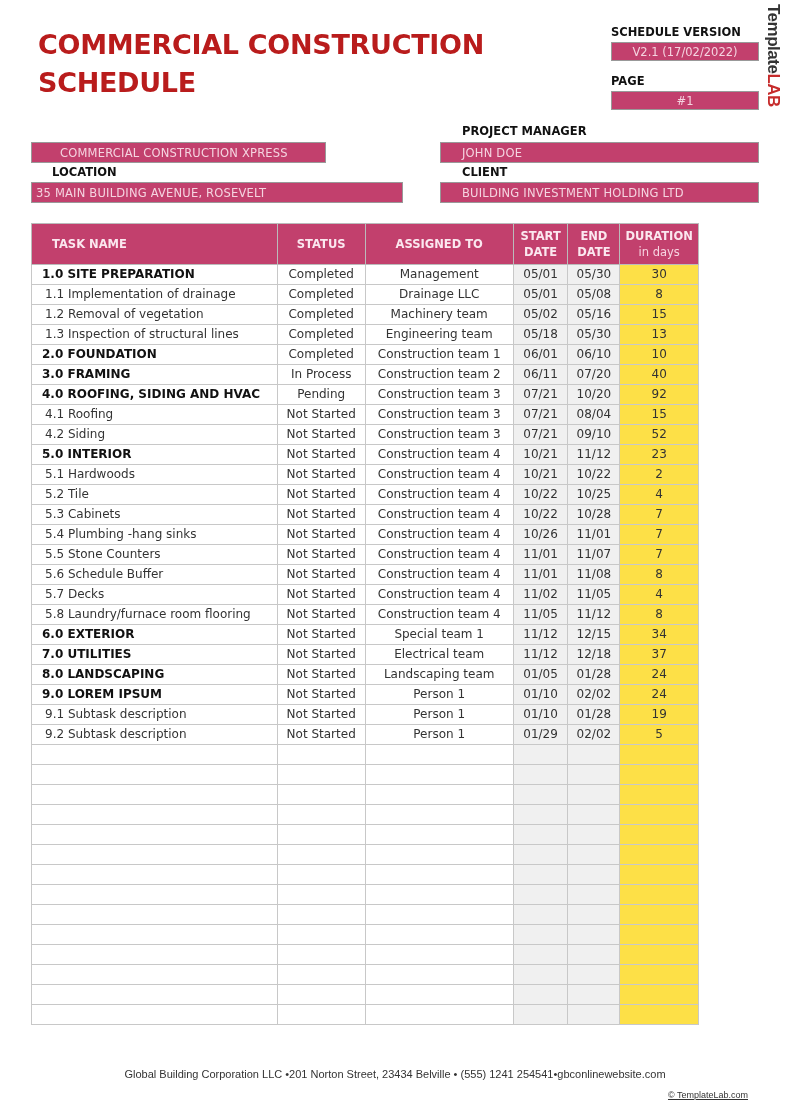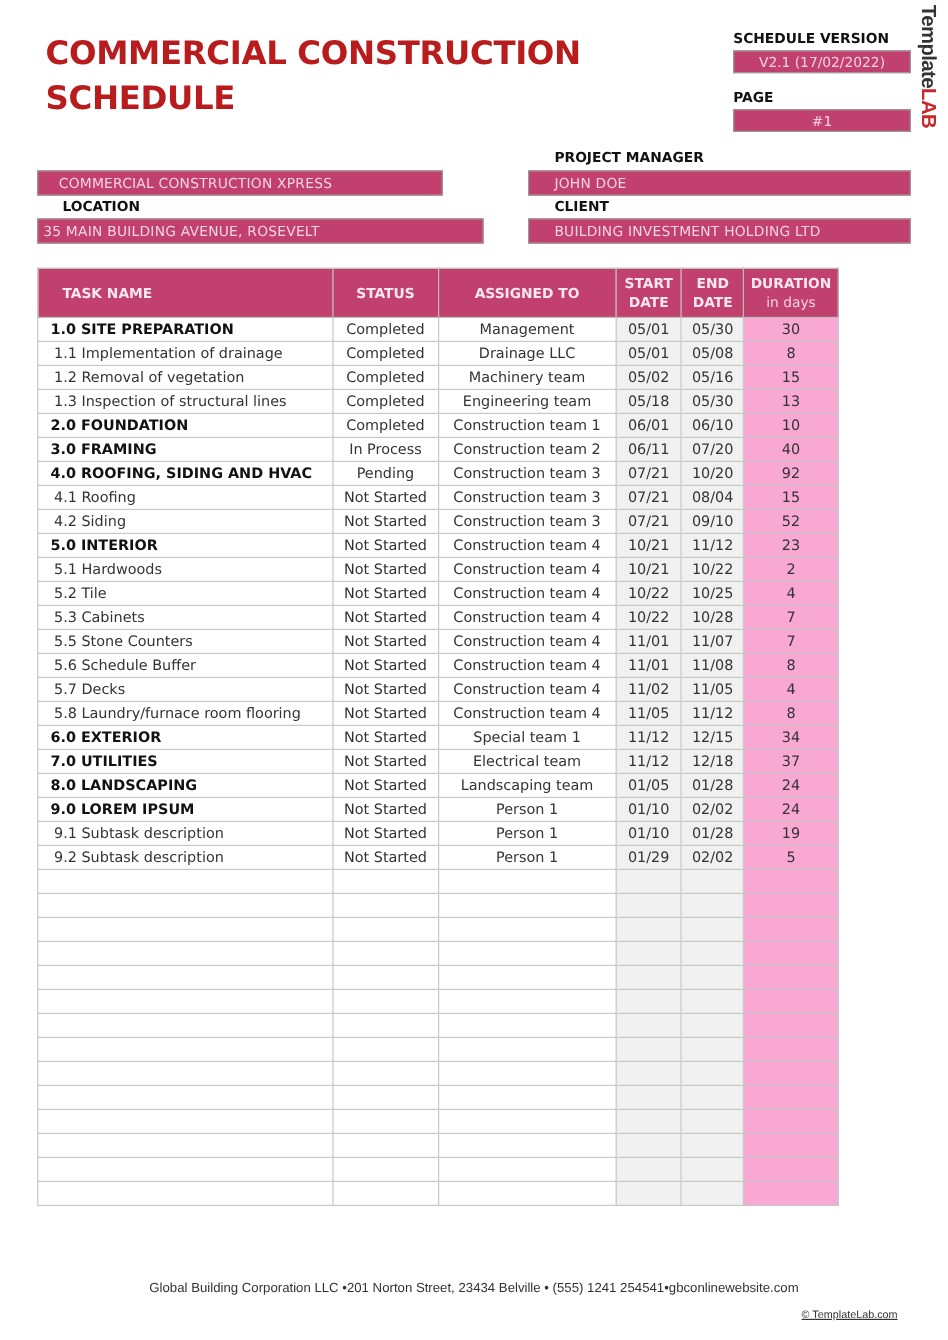--- a/index.html
+++ b/index.html
@@ -16,21 +16,21 @@
   .info-label { position: absolute; font-size: 11.5px; font-weight: bold; color: #111; }
   .info-value { position: absolute; height: 21px; line-height: 20px; padding-left: 19px; font-size: 11.5px; letter-spacing: 0.2px; }
   table { position: absolute; left: 31px; top: 223px; border-collapse: collapse; width: 668px; }
   th { background: #c2406d; color: #fbe7ef; font-size: 11.5px; font-weight: bold; height: 41px; border: 1px solid #bbb; text-align: center; line-height: 16px; }
   th.task-h { text-align: left; padding-left: 20px; }
   th .sub { font-weight: normal; color: #f7d3e1; }
   td { height: 20px; border: 1px solid #c8c8c8; font-size: 12px; text-align: center; color: #333; padding: 0; line-height: 19px; white-space: nowrap; }
   td.task { text-align: left; padding-left: 13px; }
   td.task.main { padding-left: 10px; font-weight: bold; color: #111; }
   td.date { background: #f0f0f0; }
-  td.dur { background: #f9a8d4; color: #333; }
+  td.dur { background: #fde047; color: #333; }
   .footer { position: absolute; left: 0; top: 1068px; width: 790px; text-align: center; font-size: 11px; color: #333; font-family: "Liberation Sans", sans-serif; }
   .copy { position: absolute; right: 42px; top: 1090px; font-size: 9px; color: #333; text-decoration: underline; font-family: "Liberation Sans", sans-serif; }
 </style>
 </head>
 <body>
 
 <div class="title">
   <div>COMMERCIAL CONSTRUCTION</div>
   <div>SCHEDULE</div>
 </div>
@@ -40,21 +40,21 @@
   <div class="pink-box ver-value">V2.1 (17/02/2022)</div>
   <div class="ver-label">PAGE</div>
   <div class="pink-box ver-value">#1</div>
 </div>
 
 <div class="brand">
   <span><b class="tpl">Template</b><b class="lab">LAB</b></span>
 </div>
 
 <div class="info-label" style="left:52px; top:124px;margin-top:19px;">PROJECT TITLE</div>
-<div class="info-value pink-box" style="left:31px; top:142px; width:338px; padding-left:17px;">COMMERCIAL CONSTRUCTION XPRESS</div>
+<div class="info-value pink-box" style="left:31px; top:142px; width:295px; padding-left:28px;">COMMERCIAL CONSTRUCTION XPRESS</div>
 <div class="info-label" style="left:52px; top:165px;">LOCATION</div>
 <div class="info-value pink-box" style="left:31px; top:182px; width:372px; padding-left:4px;">35 MAIN BUILDING AVENUE, ROSEVELT</div>
 
 <div class="info-label" style="left:462px; top:124px;">PROJECT MANAGER</div>
 <div class="info-value pink-box" style="left:440px; top:142px; width:319px; padding-left:21px;">JOHN DOE</div>
 <div class="info-label" style="left:462px; top:165px;">CLIENT</div>
 <div class="info-value pink-box" style="left:440px; top:182px; width:319px; padding-left:21px;">BUILDING INVESTMENT HOLDING LTD</div>
 
 <table>
   <colgroup>
@@ -183,20 +183,28 @@
       </tr>
       <tr>
         <td class="task">5.3 Cabinets</td>
         <td>Not Started</td>
         <td>Construction team 4</td>
         <td class="date">10/22</td>
         <td class="date">10/28</td>
         <td class="dur">7</td>
       </tr>
       <tr>
+        <td class="task">5.4 Plumbing -hang sinks</td>
+        <td>Not Started</td>
+        <td>Construction team 4</td>
+        <td class="date">10/26</td>
+        <td class="date">11/01</td>
+        <td class="dur">7</td>
+      </tr>
+      <tr>
         <td class="task">5.5 Stone Counters</td>
         <td>Not Started</td>
         <td>Construction team 4</td>
         <td class="date">11/01</td>
         <td class="date">11/07</td>
         <td class="dur">7</td>
       </tr>
       <tr>
         <td class="task">5.6 Schedule Buffer</td>
         <td>Not Started</td>

